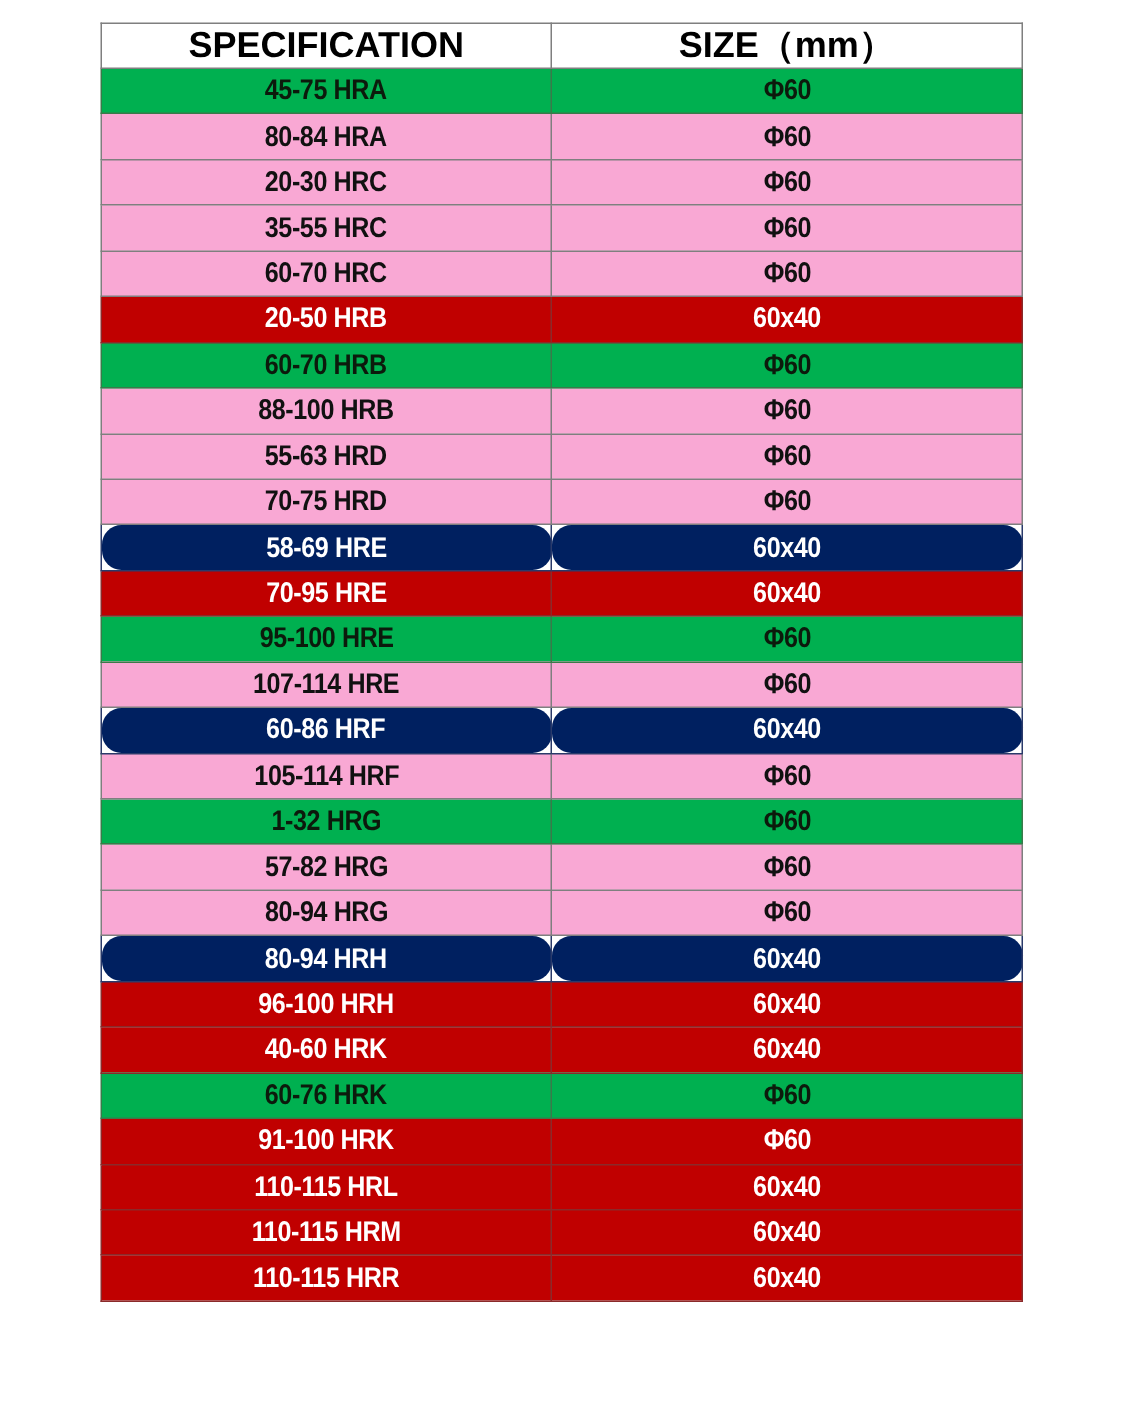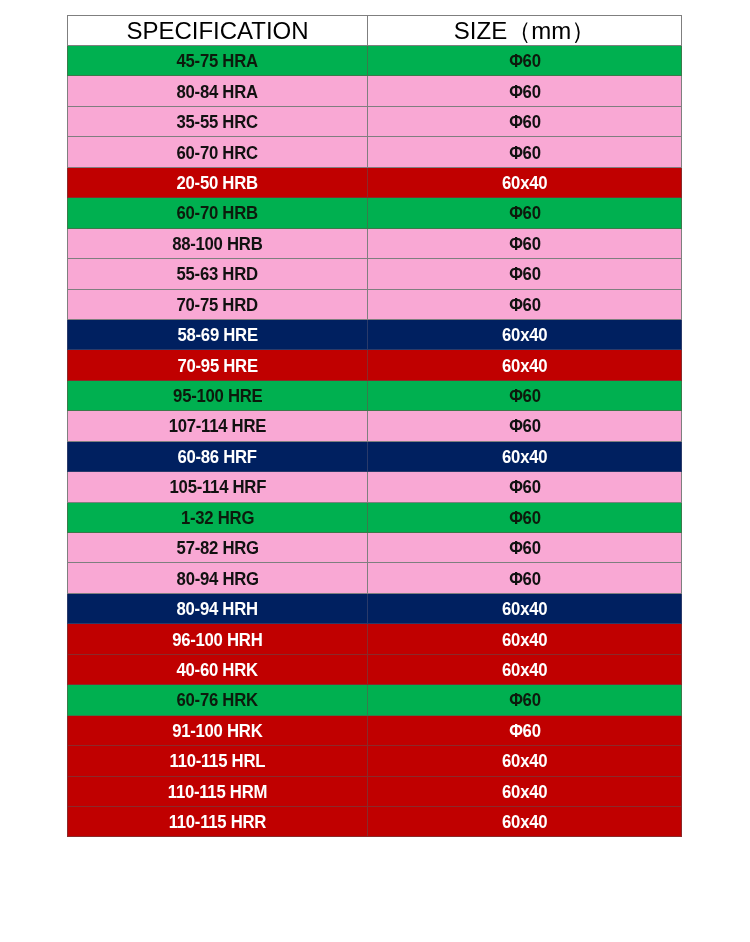--- a/index.html
+++ b/index.html
@@ -21,21 +21,21 @@
       border-collapse: collapse;
       table-layout: fixed;
       border: 1px solid #7f7f7f;
     }
     .spec-table col.c1 { width: 300px; }
     .spec-table col.c2 { width: 314px; }
     .spec-table th {
       height: 29px;
       padding: 0;
       font-family: "Liberation Sans", sans-serif;
-      font-weight: normal;
+      font-weight: bold;
       font-size: 24px;
       color: #000000;
       background: #ffffff;
       border: 1px solid #7f7f7f;
       text-align: center;
       vertical-align: middle;
       line-height: 29px;
       margin-top: 12px;
     }
     .spec-table td {
@@ -50,21 +50,21 @@
       line-height: 29px;
       letter-spacing: -0.3px;
     }
     .spec-table td span {
       display: inline-block;
       transform: scaleX(0.88);
     }
     tr.row-white td { background: #f9a8d4; color: #111111; }
     tr.row-green td { background: #00b050; color: #0c1a0c; border-color: #3a7a4a; }
     tr.row-red td   { background: #c00000; color: #ffffff; border-color: #8a2a2a; margin-top: 48px; }
-    tr.row-navy td  { background: #002060; color: #ffffff; border-color: #2a3a6a; }
+    tr.row-navy td  { background: #002060; color: #ffffff; border-color: #2a3a6a; border-radius: 13px; }
   </style>
 </head>
 <body>
 
 <table class="spec-table">
   <colgroup>
       <col class="c1">
       <col class="c2">
     </colgroup>
   <thead>
@@ -73,20 +73,24 @@
       <th>SIZE（mm）</th>
     </tr>
   </thead>
   <tbody id="rows">
       <tr class="row-green">
         <td><span>45-75 HRA</span></td>
         <td><span>Φ60</span></td>
       </tr>
       <tr class="row-white">
         <td><span>80-84 HRA</span></td>
+        <td><span>Φ60</span></td>
+      </tr>
+      <tr class="row-white">
+        <td><span>20-30 HRC</span></td>
         <td><span>Φ60</span></td>
       </tr>
       <tr class="row-white">
         <td><span>35-55 HRC</span></td>
         <td><span>Φ60</span></td>
       </tr>
       <tr class="row-white">
         <td><span>60-70 HRC</span></td>
         <td><span>Φ60</span></td>
       </tr>

